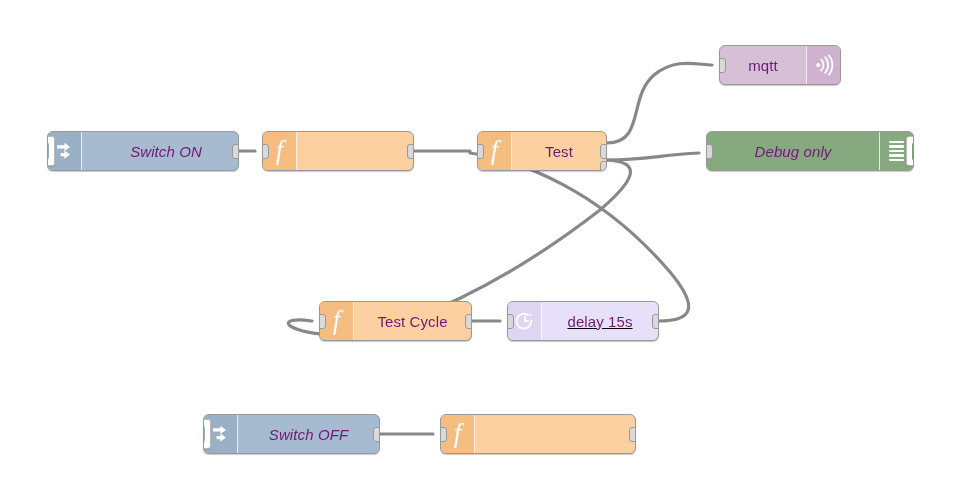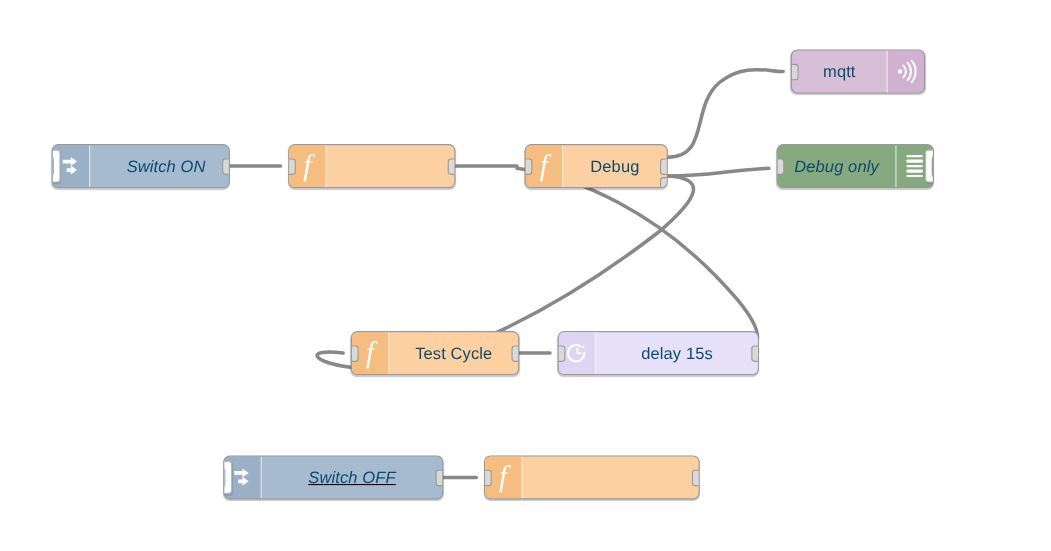--- a/index.html
+++ b/index.html
@@ -55,21 +55,21 @@
   }
   .node .icon-box.left  { border-right: 1px solid rgba(255,255,255,0.75); }
   .node .icon-box.right { border-left: 1px solid rgba(255,255,255,0.75); }
   .node .label {
     flex: 1 1 auto;
     display: flex;
     align-items: center;
     justify-content: center;
     padding: 0 11px;
     font-size: 15px;
-    color: #0c4a6e;
+    color: #701a75;
     white-space: nowrap;
     letter-spacing: 0.1px;
   }
   .node .label.italic { font-style: italic; }
 
   
   .n-function { background: #fdd0a2; }
   .n-function .icon-box { background: #f5bd7f; }
   .n-inject   { background: #a6bbcf; }
   .n-inject .icon-box { background: #99b0c6; }
@@ -189,21 +189,21 @@
         <path class="wire" d="M 607 143 C 645 143, 628 97, 654 75 C 676 57, 698 65, 712 65" stroke="#888888"></path>
         <path class="wire" d="M 607 160 C 645 160, 660 155, 699 153" stroke="#888888"></path>
         <path class="wire" d="M 607 160 C 643 162, 635 180, 600 210 C 520 272, 400 342, 320 334 C 283 330, 276 316, 312 321" stroke="#888888"></path>
         <path class="wire" d="M 659 321 C 692 321, 700 308, 670 272 C 600 190, 520 160, 470 153" stroke="#888888"></path>
         <path class="wire" d="M 472 321 C 487 321, 485 321, 500 321" stroke="#888888"></path>
         <path class="wire" d="M 380 434 C 400 434, 413 434, 433 434" stroke="#888888"></path>
       </g>
   </svg>
 
   <div id="nodes-layer">
-      <div class="node n-inject" style="left: 47px; top: 131px; width: 162px; gap: 12px;">
+      <div class="node n-inject" style="left: 47px; top: 131px; width: 192px; gap: 12px;">
         <div class="icon-box left">
           <svg class="glyph" width="20" height="20" viewBox="0 0 20 20">
             <path fill="#ffffff" d="M2 4.2 h7.4 v-2.4 l5.6 4.1 -5.6 4.1 v-2.4 h-7.4 z"></path>
             <path fill="#ffffff" d="M5.6 11.9 h3.8 v-2.4 l5.6 4.1 -5.6 4.1 v-2.4 h-3.8 z"></path>
           </svg>
         </div>
         <div class="label italic">Switch ON</div>
         <div class="port out"></div>
         <div class="inject-btn">
           <span class="knob"></span>
@@ -213,38 +213,38 @@
         <div class="icon-box left">
           <span class="glyph fn-glyph">f</span>
         </div>
         <div class="port in"></div>
         <div class="port out"></div>
       </div>
       <div class="node n-function" style="left: 477px; top: 131px; width: 130px;">
         <div class="icon-box left">
           <span class="glyph fn-glyph">f</span>
         </div>
-        <div class="label">Debug</div>
+        <div class="label">Test</div>
         <div class="port in"></div>
         <div class="port out p1"></div>
         <div class="port out p2"></div>
       </div>
       <div class="node n-mqtt" style="left: 719px; top: 45px; width: 122px;">
         <div class="label">mqtt</div>
         <div class="icon-box right">
           <svg class="glyph" width="22" height="22" viewBox="0 0 22 22">
             <circle cx="5.2" cy="11" r="2" fill="#ffffff"></circle>
             <path d="M8.2 5.4 A 8 8 0 0 1 8.2 16.6" fill="none" stroke="#ffffff" stroke-width="1.8" stroke-linecap="round"></path>
             <path d="M12.1 3.2 A 11.6 11.6 0 0 1 12.1 18.8" fill="none" stroke="#ffffff" stroke-width="1.8" stroke-linecap="round"></path>
             <path d="M15.9 1.4 A 15 15 0 0 1 15.9 20.6" fill="none" stroke="#ffffff" stroke-width="1.8" stroke-linecap="round"></path>
           </svg>
         </div>
         <div class="port in"></div>
       </div>
-      <div class="node n-debug" style="left: 706px; top: 131px; width: 143px;">
+      <div class="node n-debug" style="left: 706px; top: 131px; width: 208px;">
         <div class="label italic">Debug only</div>
         <div class="icon-box right">
           <span class="debug-bars">
             <i></i>
             <i></i>
             <i></i>
             <i></i>
             <i></i>
           </span>
         </div>
@@ -254,33 +254,33 @@
         </div>
       </div>
       <div class="node n-function" style="left: 319px; top: 301px; width: 153px;">
         <div class="icon-box left">
           <span class="glyph fn-glyph">f</span>
         </div>
         <div class="label">Test Cycle</div>
         <div class="port in"></div>
         <div class="port out"></div>
       </div>
-      <div class="node n-delay" style="left: 507px; top: 301px; width: 183px;">
+      <div class="node n-delay" style="left: 507px; top: 301px; width: 152px; text-decoration: underline;">
         <div class="icon-box left">
           <svg class="glyph" width="22" height="22" viewBox="0 0 22 22">
             <path d="M13.8 4.9 A 7.4 7.4 0 1 0 17.2 11" fill="none" stroke="#ffffff" stroke-width="1.9" stroke-linecap="round"></path>
             <path d="M16.1 3.3 l1.6 2.3 -2.8 0.4 z" fill="#ffffff"></path>
             <path d="M11 6.6 v4.6 h3.1" fill="none" stroke="#ffffff" stroke-width="1.7" stroke-linecap="round" stroke-linejoin="round"></path>
           </svg>
         </div>
         <div class="label">delay 15s</div>
         <div class="port in"></div>
         <div class="port out"></div>
       </div>
-      <div class="node n-inject" style="left: 203px; top: 414px; width: 200px; text-decoration: underline;">
+      <div class="node n-inject" style="left: 203px; top: 414px; width: 177px;">
         <div class="icon-box left">
           <svg class="glyph" width="20" height="20" viewBox="0 0 20 20">
             <path fill="#ffffff" d="M2 4.2 h7.4 v-2.4 l5.6 4.1 -5.6 4.1 v-2.4 h-7.4 z"></path>
             <path fill="#ffffff" d="M5.6 11.9 h3.8 v-2.4 l5.6 4.1 -5.6 4.1 v-2.4 h-3.8 z"></path>
           </svg>
         </div>
         <div class="label italic">Switch OFF</div>
         <div class="port out"></div>
         <div class="inject-btn">
           <span class="knob"></span>

